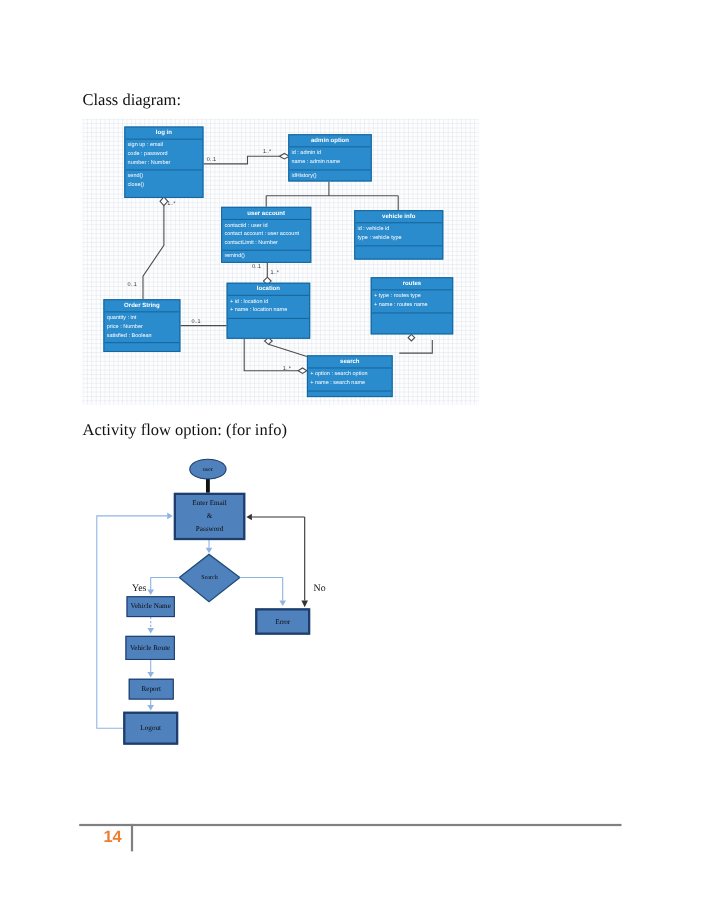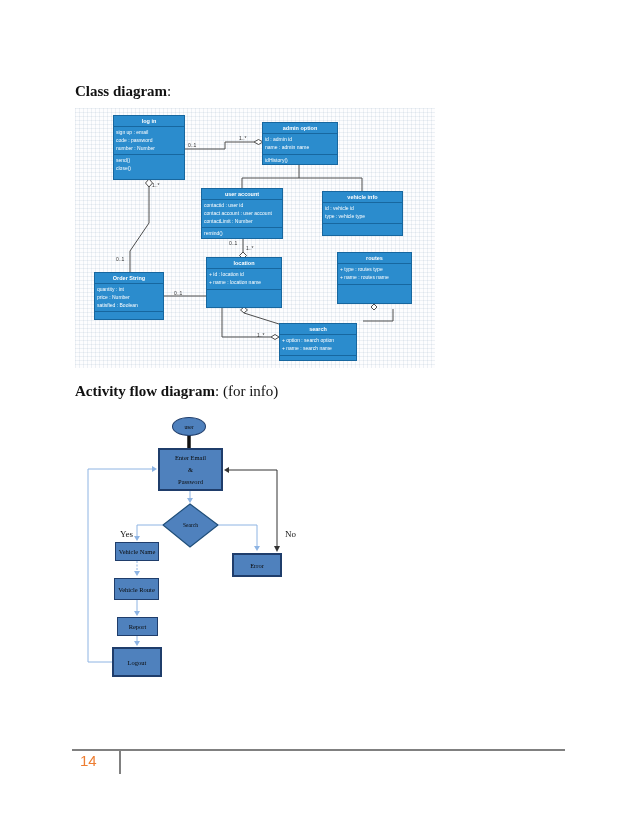--- a/index.html
+++ b/index.html
@@ -1,20 +1,20 @@
 <!DOCTYPE html>
 <html><head>
 <meta charset="utf-8">
 <style>
   html,body{margin:0;padding:0;}
   body{width:638px;height:826px;background:#ffffff;position:relative;overflow:hidden;
        font-family:"Liberation Sans",sans-serif;}
   
   .heading{position:absolute;font-family:"Liberation Serif",serif;font-size:15px;color:#111;}
-  .heading .hb{font-weight:bold;}
+  .heading .hb{font-weight:normal;}
   
   #class-canvas{position:absolute;left:75px;top:108px;width:360px;height:260px;
     background-color:#fdfdfe;
     background-image:linear-gradient(rgba(140,165,190,.14) 1px,transparent 1px),
                      linear-gradient(90deg,rgba(140,165,190,.14) 1px,transparent 1px);
     background-size:4px 4px;}
   .cbox{position:absolute;background:#2b8ccd;border:1px solid #17679f;color:#fff;
         box-sizing:border-box;overflow:hidden;}
   .cbox .ct{font-size:5.5px;font-weight:bold;text-align:center;padding:2px 1px;
             border-bottom:1px solid #17679f;white-space:nowrap;}
@@ -31,21 +31,21 @@
         display:flex;align-items:center;justify-content:center;text-align:center;}
   .fellipse{position:absolute;background:#4f81bd;border:1.5px solid #1f3d6b;border-radius:50%;
         box-sizing:border-box;color:#0b0b0b;font-size:5.5px;display:flex;align-items:center;
         justify-content:center;font-family:"Liberation Serif",serif;}
   .flab{position:absolute;font-family:"Liberation Serif",serif;font-size:9px;color:#111;}
   .dtext{position:absolute;color:#0b0b0b;font-size:5.5px;font-family:"Liberation Serif",serif;
          text-align:center;}
   
   #footer-rule{position:absolute;left:72px;top:749px;width:493px;height:2px;background:#808080;}
   #footer-vbar{position:absolute;left:119px;top:749px;width:2px;height:25px;background:#808080;}
-  #page-number{position:absolute;left:80px;top:752px;font-size:15px;font-weight:normal;color:#ed7d31;}
+  #page-number{position:absolute;left:94px;top:752px;font-size:15px;font-weight:bold;color:#ed7d31;}
 </style>
 </head>
 <body>
 
 <div class="heading" style="left:75px;top:83px;">
   <span class="hb">Class diagram</span><span>:</span>
 </div>
 
 <div id="class-canvas">
 
@@ -156,21 +156,21 @@
     <div class="ct">search</div>
     <div class="ca">
       <div>+ option : search option</div>
       <div>+ name : search name</div>
     </div>
     <div class="cm"></div>
   </div>
 </div>
 
 <div class="heading" style="left:75px;top:383px;">
-  <span class="hb">Activity flow diagram</span><span>: (for info)</span>
+  <span class="hb">Activity flow option</span><span>: (for info)</span>
 </div>
 
 <div id="flow-canvas">
 
   <svg class="overlay" width="260" height="290" viewBox="0 0 260 290">
 
     <path d="M129,30 V43" stroke="#111" stroke-width="3.5" fill="none"></path>
 
     <polygon points="130,99 158,120 130,142 103,120" fill="#4f81bd" stroke="#1f4e79" stroke-width="1.2"></polygon>
 

